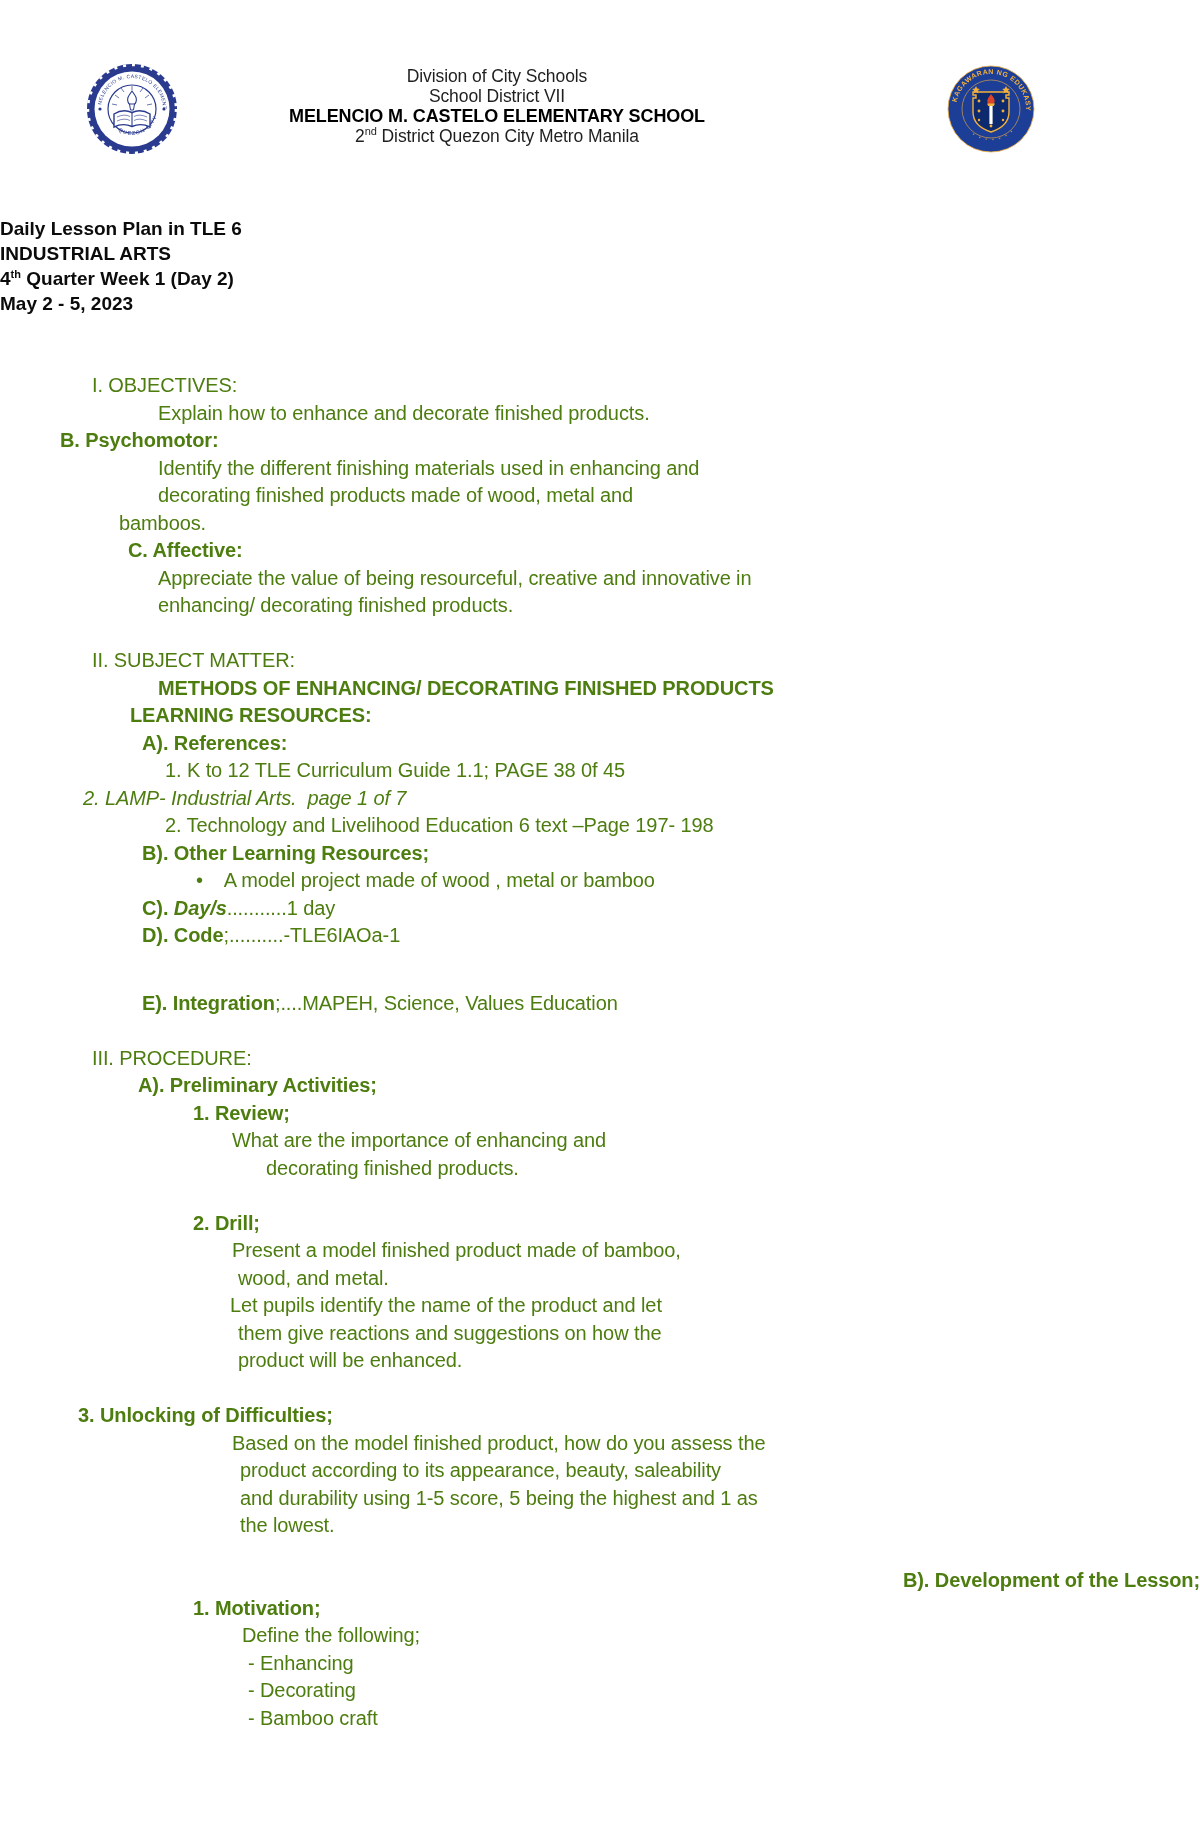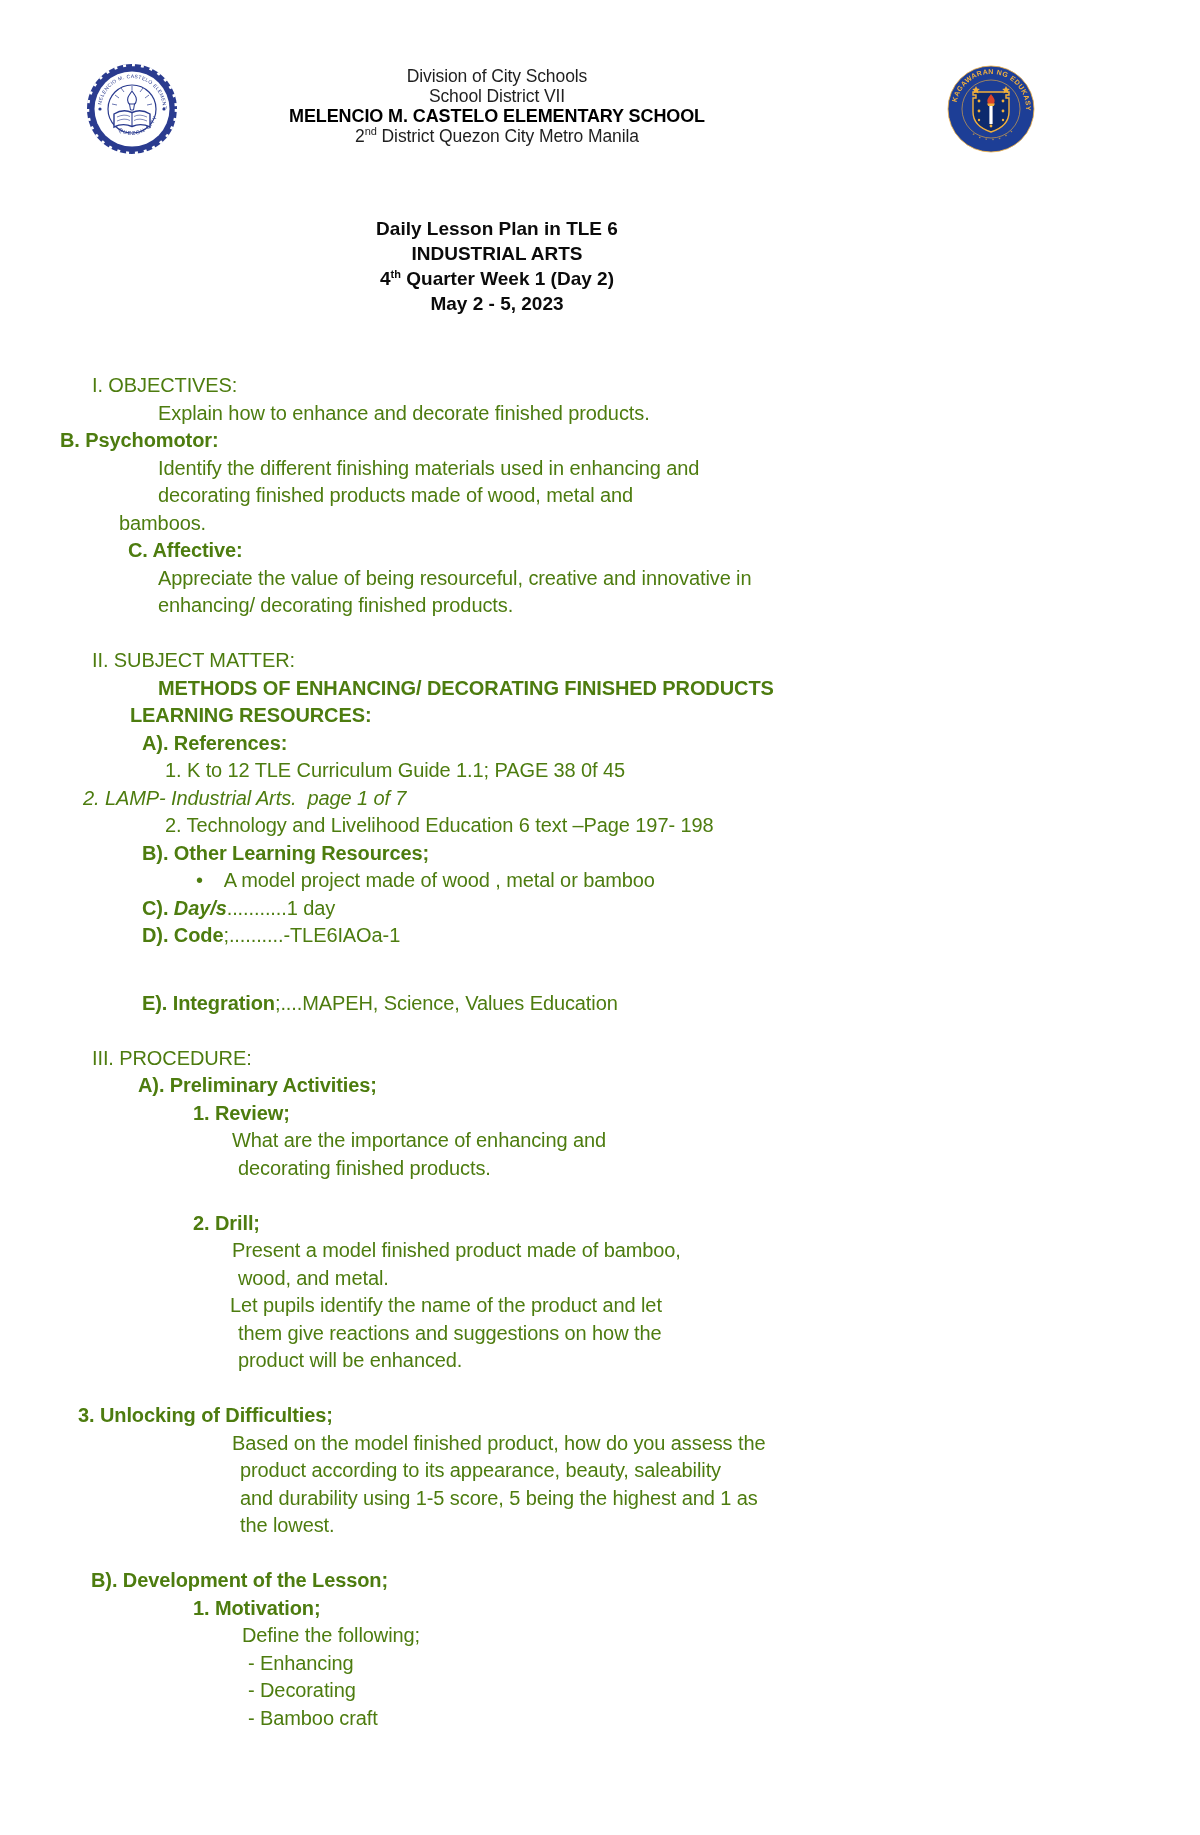--- a/index.html
+++ b/index.html
@@ -20,21 +20,21 @@
     letter-spacing:-0.1px;
   }
   .header-text .school-name{font-weight:bold;color:#000;font-size:18px;}
   sup{font-size:11px;line-height:0;}
   .seal{position:absolute;top:60px;}
   .seal-left{left:84px;}
   .seal-right{left:946px;top:64px;}
   
   .title-block{
     position:absolute;left:0;top:216px;width:994px;
-    text-align:center;
+    text-align:left;
     font-weight:bold;font-size:19px;line-height:25px;color:#0b0b0b;
   }
   
   .doc-body{
     position:absolute;left:0;top:372px;width:1200px;
     font-size:20px;line-height:27.5px;color:#4d7c0f;
     letter-spacing:-0.1px;
   }
   .doc-line{white-space:pre;}
   .doc-line .b{font-weight:bold;}
@@ -147,36 +147,36 @@
       <div class="doc-line" style="padding-left: 142px;"><span class="b">B). Other Learning Resources;</span></div>
       <div class="doc-line" style="padding-left: 196px;"><span>•    </span><span>A model project made of wood , metal or bamboo</span></div>
       <div class="doc-line" style="padding-left: 142px;"><span class="b">C). </span><span class="b i">Day/s</span><span>...........1 day</span></div>
       <div class="doc-line" style="padding-left: 142px;"><span class="b">D). Code</span><span>;..........-TLE6IAOa-1</span></div>
       <div class="doc-line" style="padding-left: 142px; margin-top: 40px;"><span class="b">E). Integration</span><span>;....MAPEH, Science, Values Education</span></div>
       <div class="doc-line">&nbsp;</div>
       <div class="doc-line" style="padding-left: 92px;"><span>III. PROCEDURE:</span></div>
       <div class="doc-line" style="padding-left: 138px;"><span class="b">A). Preliminary Activities;</span></div>
       <div class="doc-line" style="padding-left: 193px;"><span class="b">1. Review;</span></div>
       <div class="doc-line" style="padding-left: 232px;"><span>What are the importance of enhancing and</span></div>
-      <div class="doc-line" style="padding-left: 238px;"><span>decorating finished products.</span></div>
+      <div class="doc-line" style="padding-left: 238px; margin-left: 28px;"><span>decorating finished products.</span></div>
       <div class="doc-line">&nbsp;</div>
       <div class="doc-line" style="padding-left: 193px;"><span class="b">2. Drill;</span></div>
       <div class="doc-line" style="padding-left: 232px;"><span>Present a model finished product made of bamboo,</span></div>
       <div class="doc-line" style="padding-left: 238px;"><span>wood, and metal.</span></div>
       <div class="doc-line" style="padding-left: 230px;"><span>Let pupils identify the name of the product and let</span></div>
       <div class="doc-line" style="padding-left: 238px;"><span>them give reactions and suggestions on how the</span></div>
       <div class="doc-line" style="padding-left: 238px;"><span>product will be enhanced.</span></div>
       <div class="doc-line">&nbsp;</div>
       <div class="doc-line" style="padding-left: 78px;"><span class="b">3. Unlocking of Difficulties;</span></div>
       <div class="doc-line" style="padding-left: 232px;"><span>Based on the model finished product, how do you assess the</span></div>
       <div class="doc-line" style="padding-left: 240px;"><span>product according to its appearance, beauty, saleability</span></div>
       <div class="doc-line" style="padding-left: 240px;"><span>and durability using 1-5 score, 5 being the highest and 1 as</span></div>
       <div class="doc-line" style="padding-left: 240px;"><span>the lowest.</span></div>
       <div class="doc-line">&nbsp;</div>
-      <div class="doc-line" style="padding-left: 91px;"><span class="b">B). Development of the Lesson;</span></div>
+      <div class="doc-line" style="padding-left: 115px; text-align: right;"><span class="b">B). Development of the Lesson;</span></div>
       <div class="doc-line" style="padding-left: 193px;"><span class="b">1. Motivation;</span></div>
       <div class="doc-line" style="padding-left: 242px;"><span>Define the following;</span></div>
       <div class="doc-line" style="padding-left: 248px;"><span>- Enhancing</span></div>
       <div class="doc-line" style="padding-left: 248px;"><span>- Decorating</span></div>
       <div class="doc-line" style="padding-left: 248px;"><span>- Bamboo craft</span></div>
     </section>
 
 </div>
 
 </body></html>

